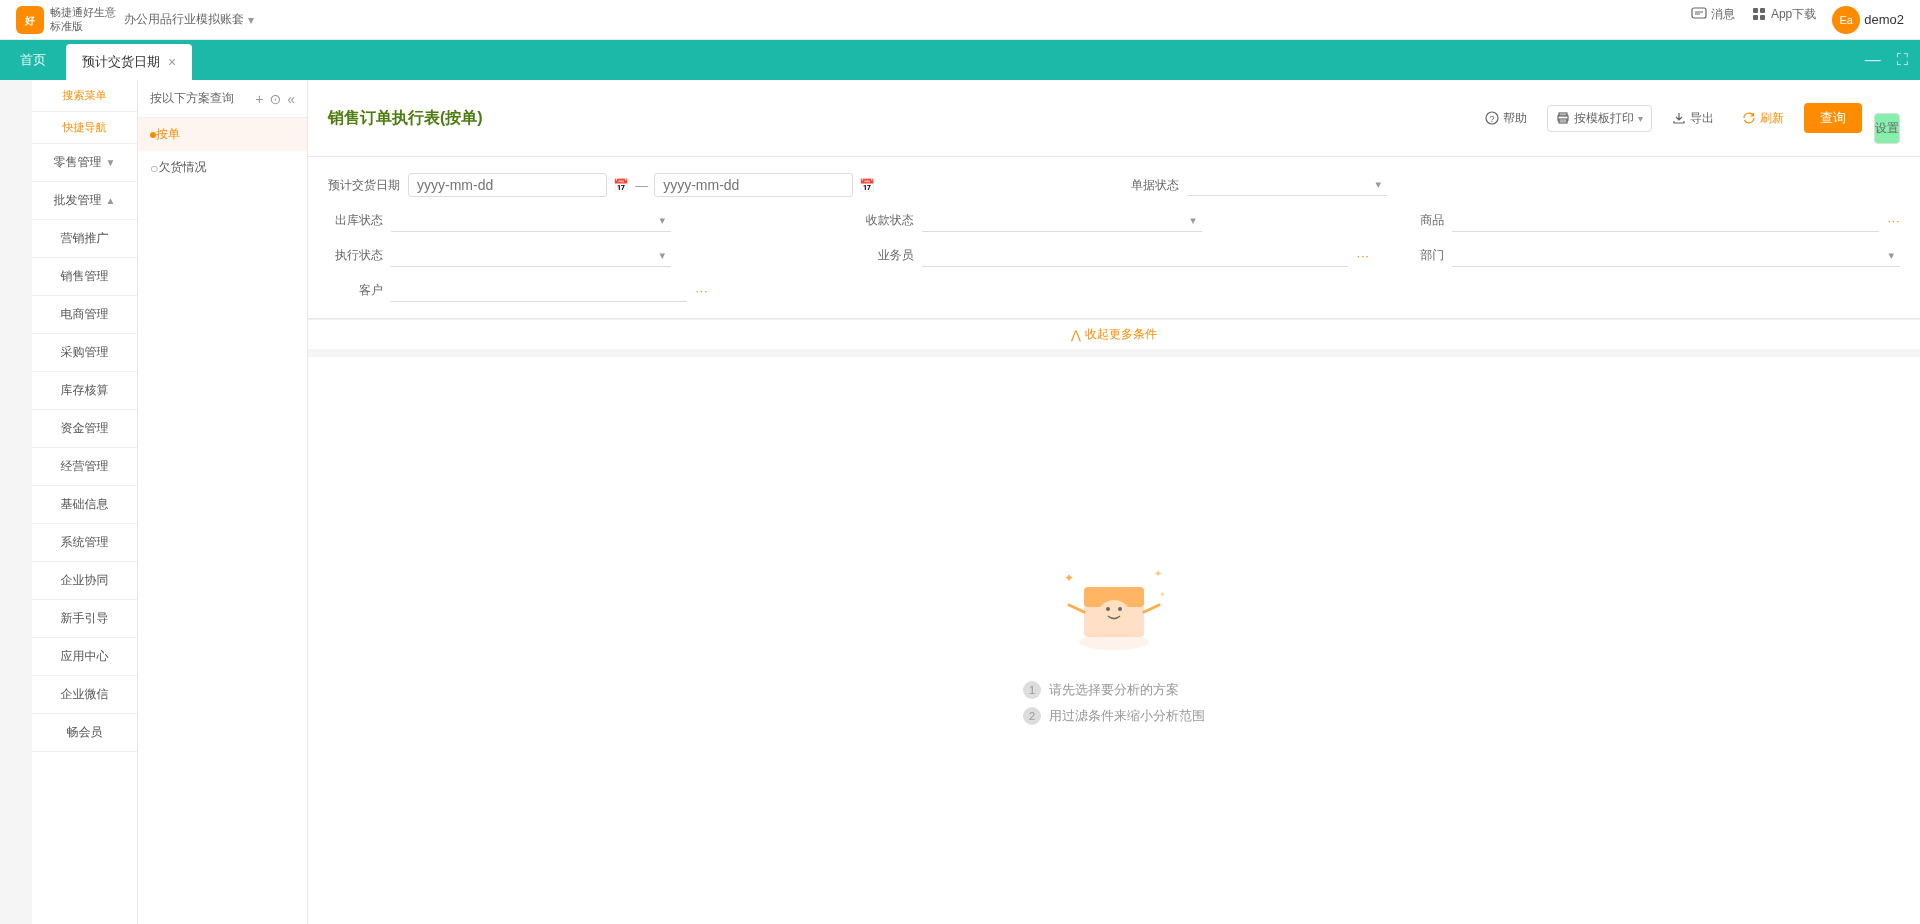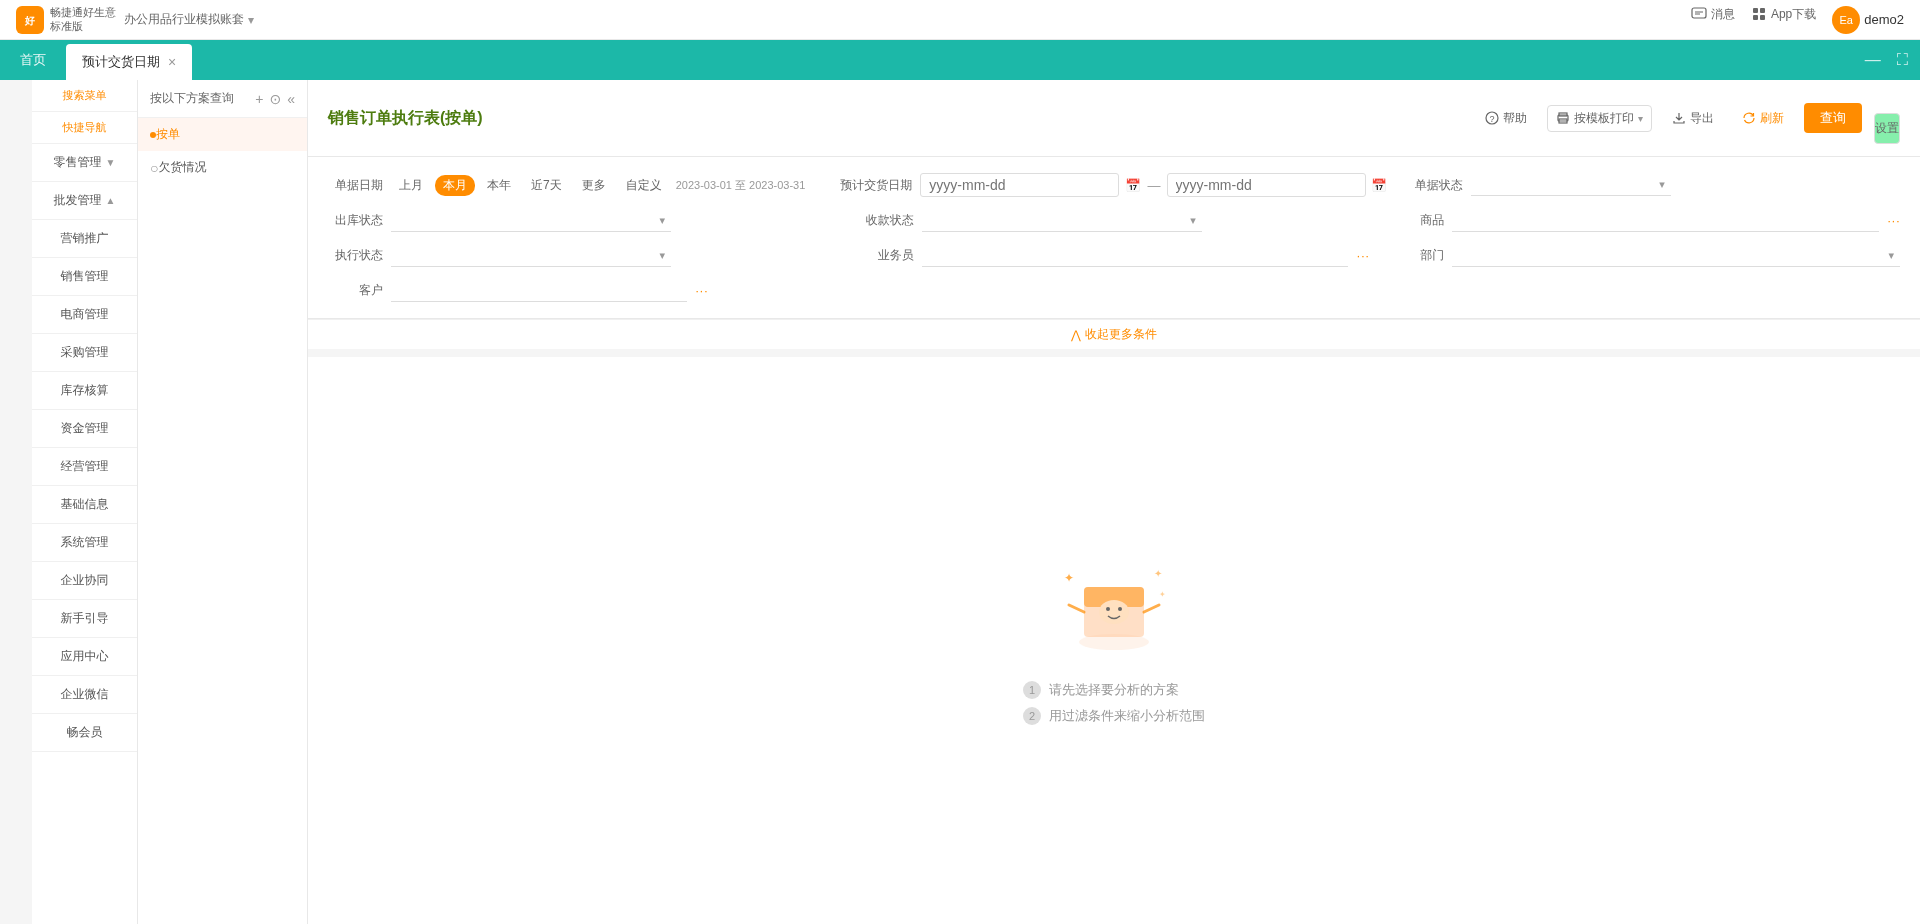--- a/index.html
+++ b/index.html
@@ -608,34 +608,20 @@
           <span style="color:#ff8c00;">刷新</span>
         </div>
         <button class="btn-primary">查询</button>
         <button class="btn-default">设置</button>
       </div>
     </div>
 
     <div class="filter-area">
 
       <div class="filter-row">
-        <div class="filter-field">
-          <span class="filter-label">单据日期</span>
-          <div class="date-filter">
-            <div class="date-filter-tabs">
-              <span class="date-tab">上月</span>
-              <span class="date-tab active">本月</span>
-              <span class="date-tab">本年</span>
-              <span class="date-tab">近7天</span>
-              <span class="date-tab">更多</span>
-              <span class="date-tab">自定义</span>
-            </div>
-            <span class="date-range">2023-03-01 至 2023-03-31</span>
-          </div>
-        </div>
 
         <div class="filter-field">
           <span class="filter-label">预计交货日期</span>
           <div class="date-filter">
             <input type="text" class="date-input" placeholder="yyyy-mm-dd" style="">
             <span class="calendar-icon">📅</span>
             <span class="date-separator">—</span>
             <input type="text" class="date-input" placeholder="yyyy-mm-dd" style="">
             <span class="calendar-icon">📅</span>
           </div>

